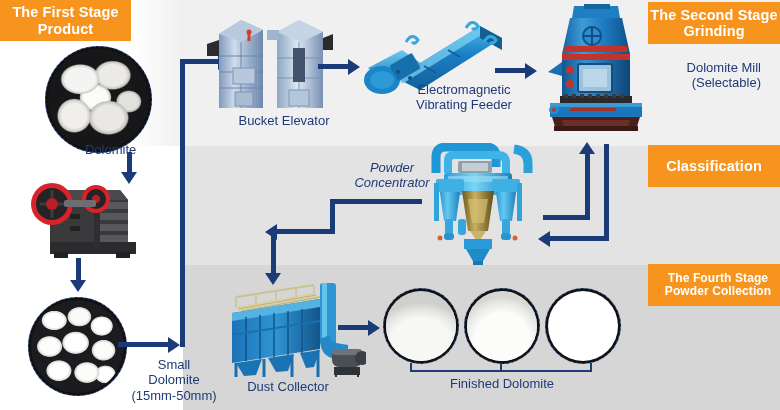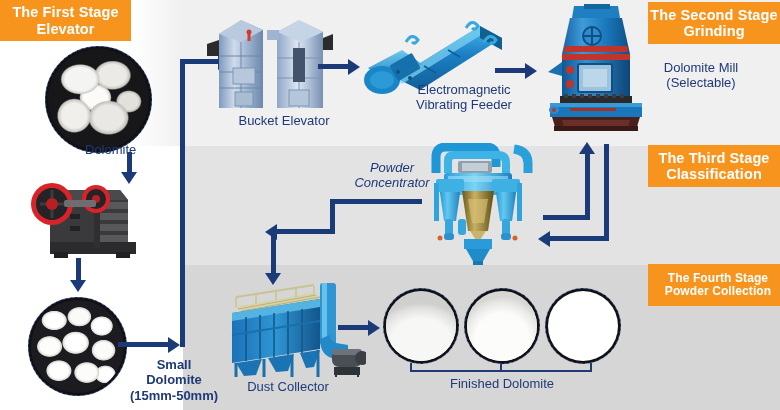--- a/index.html
+++ b/index.html
@@ -129,28 +129,27 @@
 <div id="stage">
 
   <div class="leftcol"></div>
   <div class="band band-1"></div>
   <div class="band band-2"></div>
   <div class="band band-3"></div>
   <div class="fadeedge"></div>
 
   <div class="banner banner-1">
     <span>The First Stage</span>
-    <span>Elevator</span>
+    <span>Product</span>
   </div>
   <div class="banner banner-2">
     <span>The Second Stage</span>
     <span>Grinding</span>
   </div>
   <div class="banner banner-3">
-    <span>The Third Stage</span>
     <span>Classification</span>
   </div>
   <div class="banner banner-4">
     <span>The Fourth Stage</span>
     <span>Powder Collection</span>
   </div>
 
   <div class="circ" style="left:45px;top:46px;width:105px;height:105px;">
     <div class="inner">
         <div class="rock-dark"></div>
@@ -201,21 +200,21 @@
   </div>
 
   <div class="ln vl" style="left:76px;top:258px;width:5px;height:24px;"></div>
   <div class="arw arw-d" style="left:70px;top:280px;"></div>
 
   <div class="circ" style="left:28px;top:297px;width:97px;height:97px;">
     <div class="inner">
         <div class="rock-light"></div>
       </div>
   </div>
-  <div class="cap" style="left:126px;top:357px;width:96px;text-align:center;font-weight:bold;">
+  <div class="cap" style="left:126px;top:357px;width:96px;text-align:center;">
     <div>Small</div>
     <div>Dolomite</div>
     <div>(15mm-50mm)</div>
   </div>
 
   <div class="ln hl" style="left:118px;top:342px;width:52px;height:5px;"></div>
   <div class="arw arw-r" style="left:168px;top:337px;"></div>
   <div class="ln vl" style="left:180px;top:59px;width:5px;height:288px;"></div>
   <div class="ln hl" style="left:180px;top:59px;width:40px;height:5px;"></div>
   <div class="arw arw-r" style="left:218px;top:54px;"></div>
@@ -373,21 +372,21 @@
       <rect x="10" y="99" width="92" height="4" fill="#3a9ad6"></rect>
       <rect x="30" y="104" width="46" height="3" fill="#a33228"></rect>
       <ellipse cx="14" cy="106" rx="5" ry="4" fill="#2b8cc9"></ellipse>
       <circle cx="14" cy="106" r="2" fill="#c0342c"></circle>
 
       <path d="M12 113 L100 113 L96 126 L16 126 Z" fill="#4a201c"></path>
       <path d="M22 116 L90 116 L88 123 L24 123 Z" fill="#6b2f27"></path>
       <rect x="14" y="122" width="84" height="5" fill="#3a1916"></rect>
     </svg>
   </div>
-  <div class="cap left-al" style="left:641px;top:60px;width:120px;text-align:center;">
+  <div class="cap left-al" style="left:641px;top:60px;width:120px;text-align:right;">
     <div>Dolomite Mill</div>
     <div>(Selectable)</div>
   </div>
 
   <div class="ln vl" style="left:585px;top:152px;width:5px;height:67px;"></div>
   <div class="arw arw-u" style="left:579px;top:142px;"></div>
   <div class="ln hl" style="left:543px;top:215px;width:47px;height:5px;"></div>
 
   <div class="ln vl" style="left:604px;top:144px;width:5px;height:96px;"></div>
   <div class="ln hl" style="left:548px;top:236px;width:61px;height:5px;"></div>

